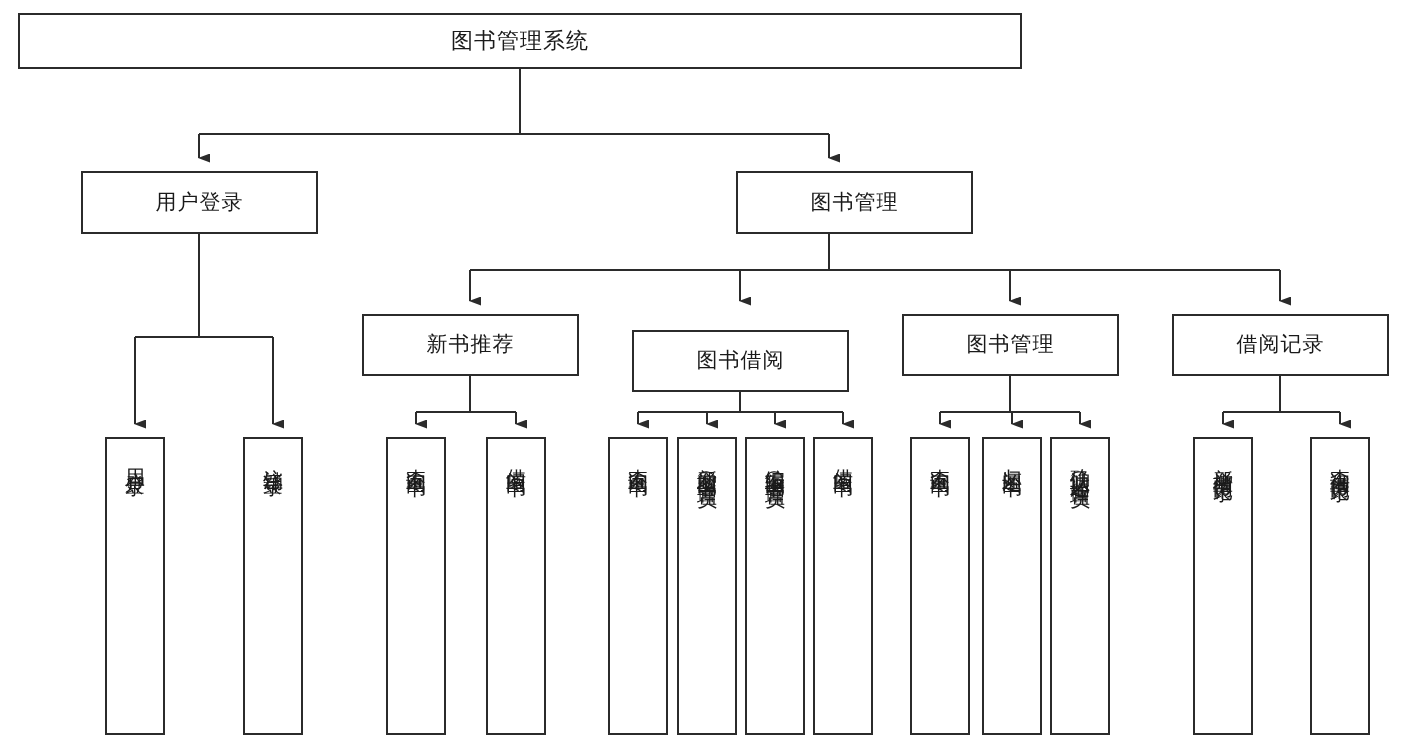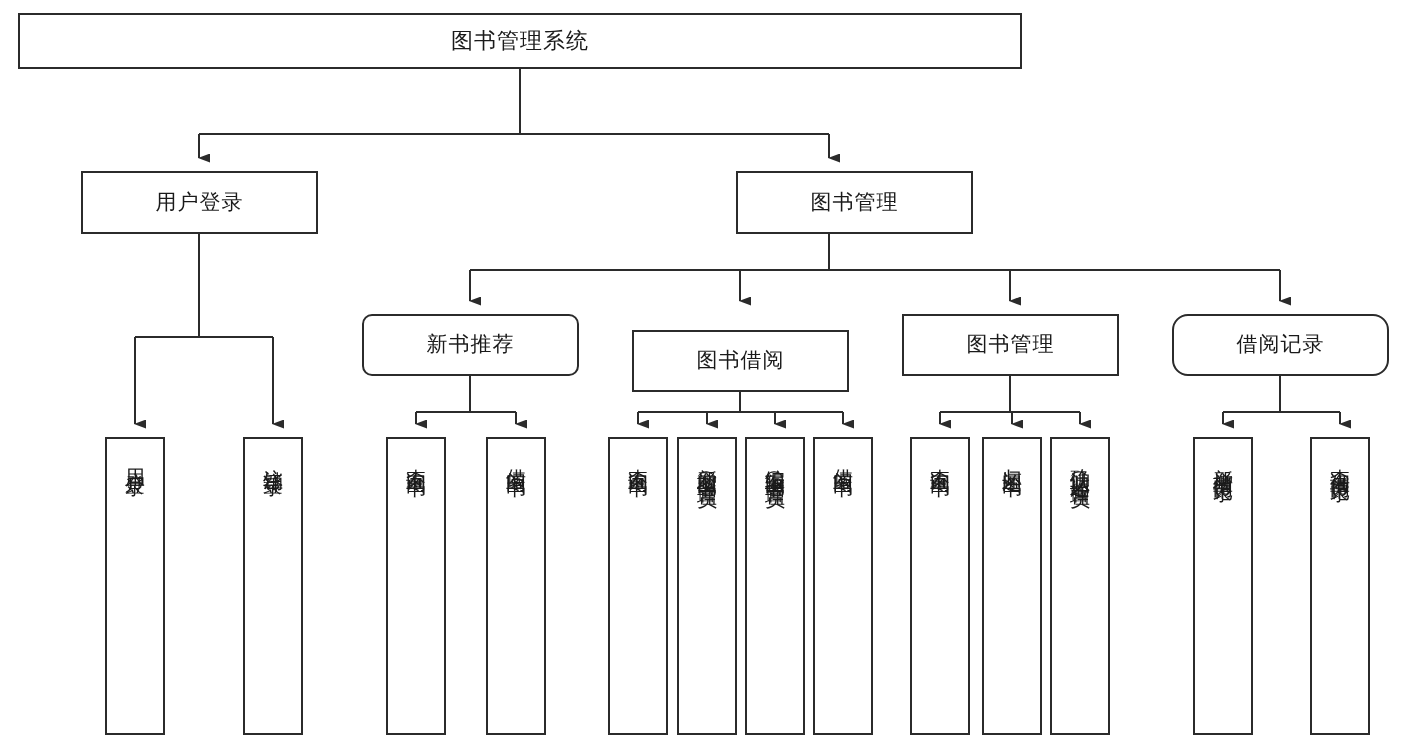--- a/index.html
+++ b/index.html
@@ -124,30 +124,30 @@
   <div id="nodes-layer">
       <div class="node h root" style="left: 18px; top: 13px; width: 1004px; height: 56px;">
         <span>图书管理系统</span>
       </div>
       <div class="node h" style="left: 81px; top: 171px; width: 237px; height: 63px;">
         <span>用户登录</span>
       </div>
       <div class="node h" style="left: 711px; top: 171px; width: 237px; height: 63px; margin-left: 25px;">
         <span>图书管理</span>
       </div>
-      <div class="node h" style="left: 362px; top: 314px; width: 217px; height: 62px; border-radius: 10px;">
+      <div class="node h" style="left: 362px; top: 314px; width: 217px; height: 62px;">
         <span>新书推荐</span>
       </div>
       <div class="node h" style="left: 632px; top: 330px; width: 217px; height: 62px;">
         <span>图书借阅</span>
       </div>
       <div class="node h" style="left: 902px; top: 314px; width: 217px; height: 62px;">
         <span>图书管理</span>
       </div>
-      <div class="node h" style="left: 1172px; top: 314px; width: 217px; height: 62px; border-radius: 16px;">
+      <div class="node h" style="left: 1172px; top: 314px; width: 217px; height: 62px;">
         <span>借阅记录</span>
       </div>
       <div class="node v" style="left: 105px; top: 437px; width: 60px; height: 298px;">
         <span class="vtext">用户登录</span>
       </div>
       <div class="node v" style="left: 243px; top: 437px; width: 60px; height: 298px;">
         <span class="vtext">注销登录</span>
       </div>
       <div class="node v" style="left: 386px; top: 437px; width: 60px; height: 298px;">
         <span class="vtext">查询图书</span>

